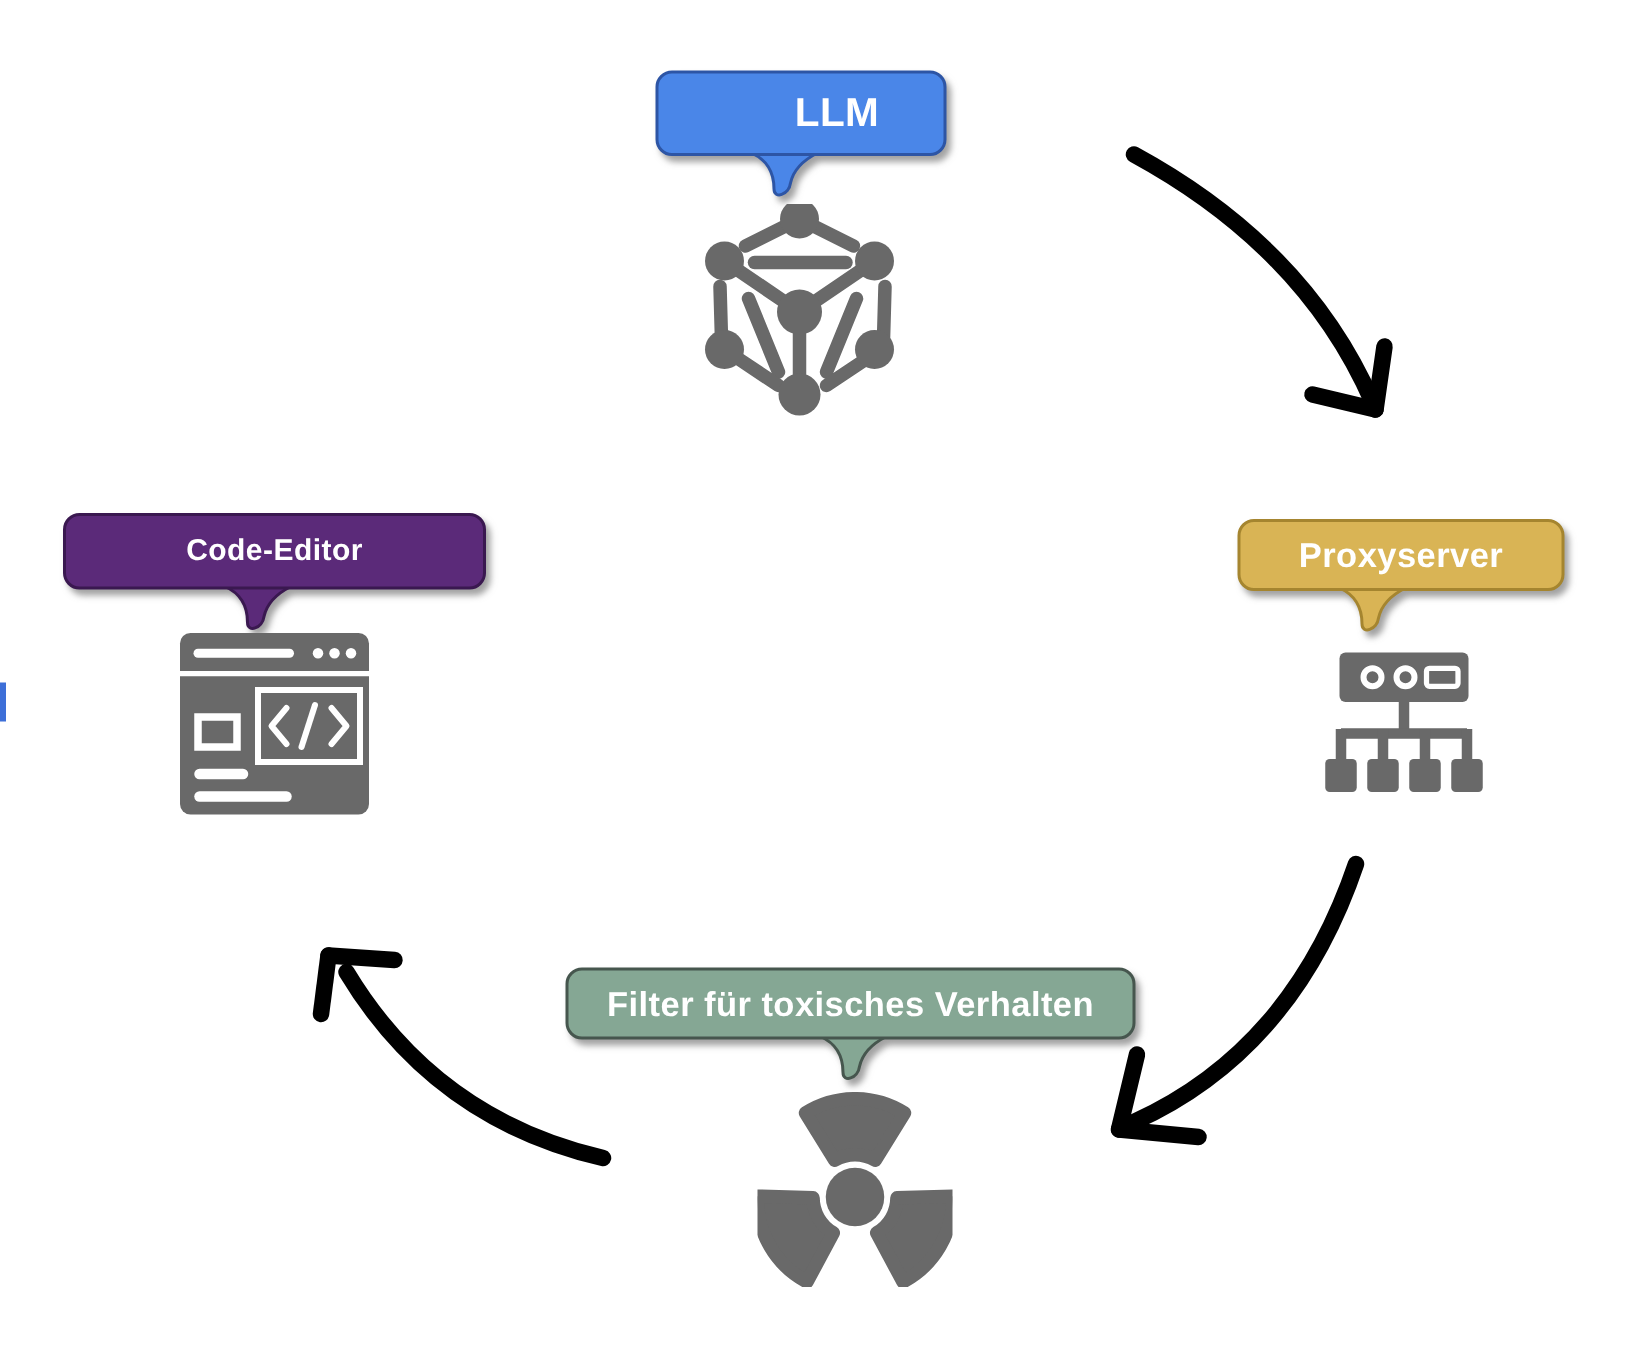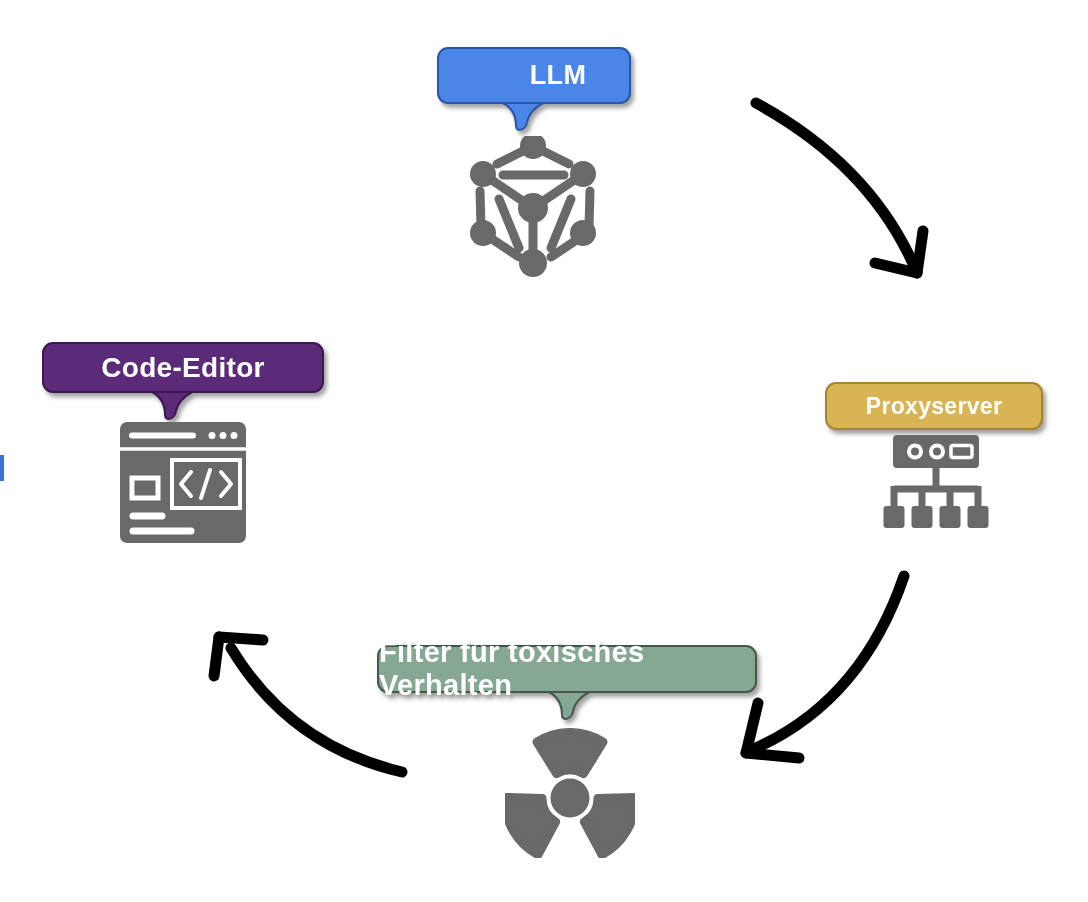--- a/index.html
+++ b/index.html
@@ -11,25 +11,25 @@
   .callout{position:absolute;filter:drop-shadow(3px 4px 2px rgba(70,70,70,0.5));}
   .bubble{
     position:absolute;left:0;top:0;width:100%;height:100%;
     border-radius:11px;display:flex;align-items:center;justify-content:center;
     color:var(--label-text,#fff);font-weight:bold;letter-spacing:.3px;
     box-sizing:border-box;
   }
   .tail{position:absolute;overflow:visible;}
   .callout-llm .bubble{background:var(--llm-blue);border:2px solid #2d55a5;font-size:27px;padding-left:48px;}
   .callout-llm .tail path{fill:var(--llm-blue);stroke:#2d55a5;}
-  .callout-proxy .bubble{background:var(--proxy-gold);border:2px solid #a5852f;font-size:23px;margin-top:36px;}
+  .callout-proxy .bubble{background:var(--proxy-gold);border:2px solid #a5852f;font-size:23px;}
   .callout-proxy .tail path{fill:var(--proxy-gold);stroke:#a5852f;}
-  .callout-filter .bubble{background:var(--filter-green);border:2px solid #46564e;font-size:29px;}
+  .callout-filter .bubble{background:var(--filter-green);border:2px solid #46564e;font-size:23px;}
   .callout-filter .tail path{fill:var(--filter-green);stroke:#46564e;}
-  .callout-editor .bubble{background:var(--editor-purple);border:2px solid #3a1850;font-size:28px;}
+  .callout-editor .bubble{background:var(--editor-purple);border:2px solid #3a1850;font-size:20px;}
   .callout-editor .tail path{fill:var(--editor-purple);stroke:#3a1850;}
   .tail path{stroke-width:2;}
   
   .icon{position:absolute;}
   .gray-stroke{stroke:var(--icon-gray);fill:none;}
   .gray-fill{fill:var(--icon-gray);}
   .white-stroke{stroke:#ffffff;fill:none;}
   .white-fill{fill:#ffffff;}
   
   .arrows{position:absolute;left:0;top:0;}

